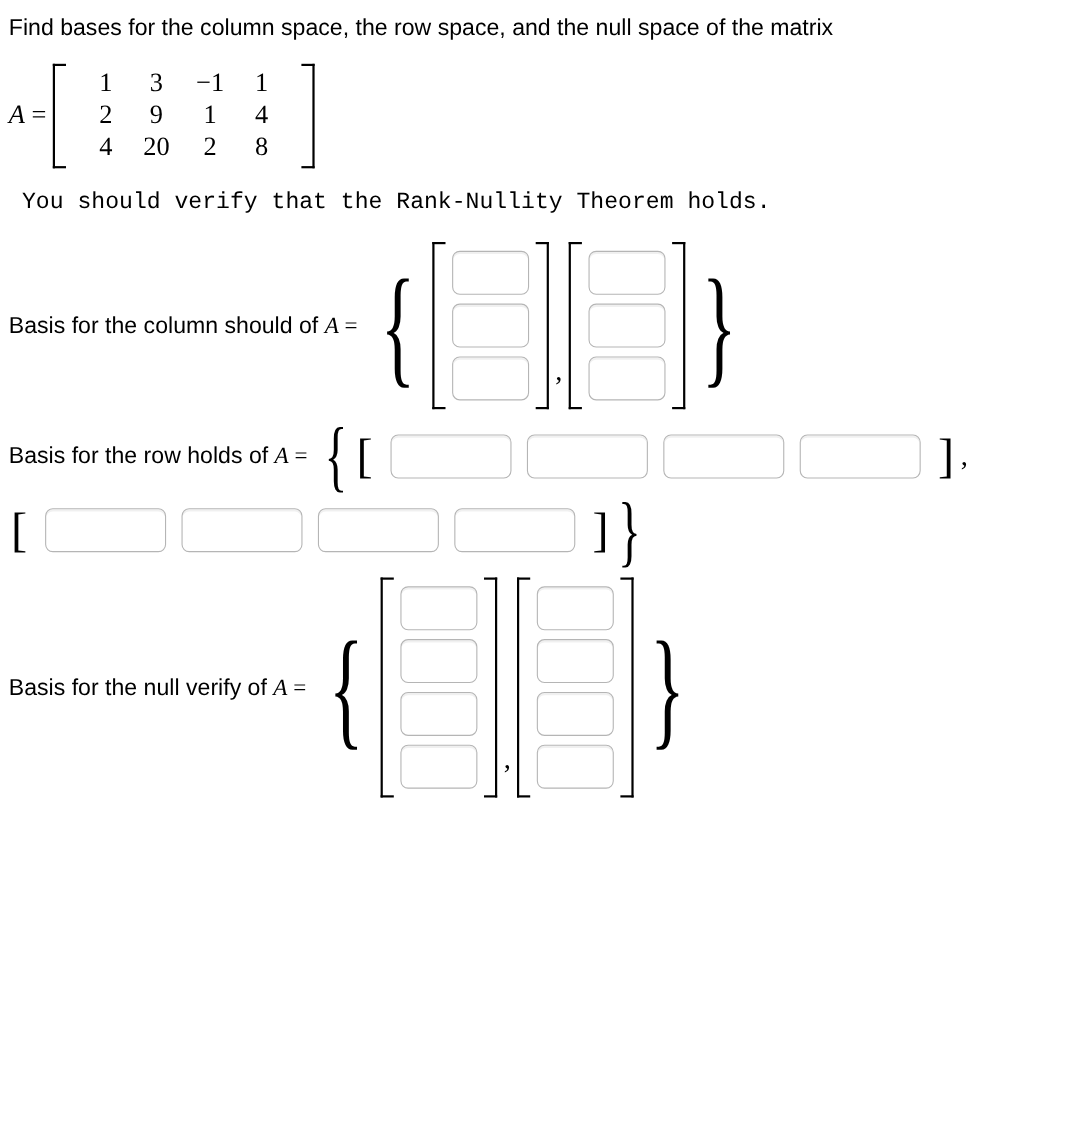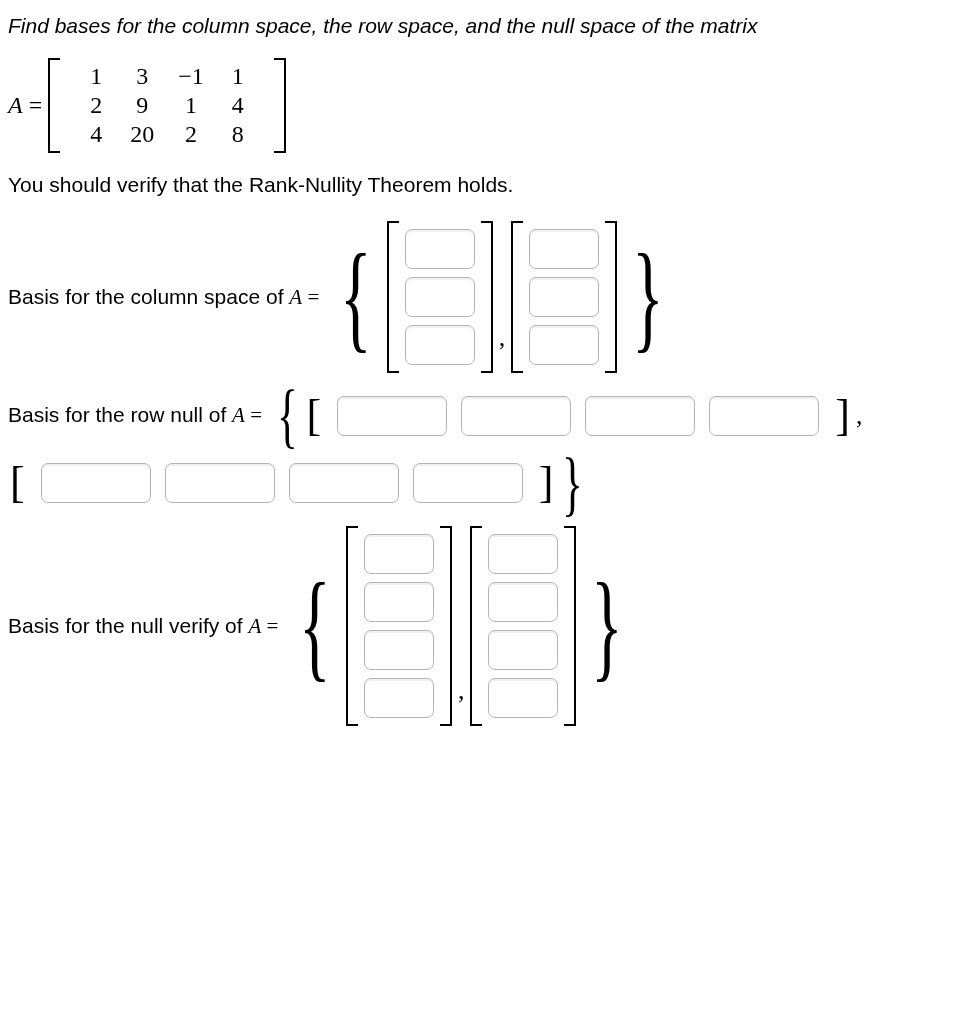--- a/index.html
+++ b/index.html
@@ -38,21 +38,21 @@
     min-width: 20px;
   }
   .big-bracket {
     display: inline-block;
     width: 10px;
     align-self: stretch;
     border: 2px solid #000;
   }
   .big-bracket.left { border-right: none; }
   .big-bracket.right { border-left: none; }
-  .instr { margin: 10px 0 24px 0; }
+  .instr { margin: 10px 0 24px 12px; font-family: Liberation Mono, monospace; }
 
   .answer-row {
     display: flex;
     align-items: center;
     margin: 14px 0;
     flex-wrap: wrap;
   }
   .label {
     font-size: 21px;
     margin-right: 8px;
@@ -108,21 +108,21 @@
     display: inline-flex;
     align-items: center;
     gap: 14px;
   }
   .row-vec .sq {
     font-family: 'Times New Roman', serif;
     font-size: 44px;
     line-height: 44px;
     padding: 0 2px;
   }
-  .p { margin: 4px 0 14px 0; font-style: italic; }
+  .p { margin: 4px 0 14px 0; }
   .stretchy { display:inline-flex; align-items:stretch; }
   .tall-col .inputcell { width:70px; }
 </style>
 </head>
 <body>
 
 
 
 <p class="p">Find bases for the column space, the row space, and the null space of the matrix</p>
 
@@ -156,21 +156,21 @@
     </span>
     <span class="big-bracket right"></span>
   </span>
 </div>
 
 <p class="instr">You should verify that the Rank-Nullity Theorem holds.</p>
 
 
 <div class="answer-row">
   <span class="label">
-    <span>Basis for the column space of </span><span class="A">A</span><span class="mathtxt"> =</span>
+    <span>Basis for the column should of </span><span class="A">A</span><span class="mathtxt"> =</span>
   </span>
   <span class="set">
     <span class="curly">{</span>
 
     <span class="vec-frame">
       <span class="big-bracket left"></span>
       <span class="vec-col">
         <span class="inputcell"></span>
         <span class="inputcell"></span>
         <span class="inputcell"></span>
@@ -190,21 +190,21 @@
       <span class="big-bracket right"></span>
     </span>
 
     <span class="curly">}</span>
   </span>
 </div>
 
 
 <div class="answer-row">
   <span class="label">
-    <span>Basis for the row null of </span><span class="A">A</span><span class="mathtxt"> =</span>
+    <span>Basis for the row holds of </span><span class="A">A</span><span class="mathtxt"> =</span>
   </span>
   <span class="set">
     <span class="curly small">{</span>
     <span class="row-vec">
       <span class="sq">[</span>
       <span class="inputcell wide"></span>
       <span class="inputcell wide"></span>
       <span class="inputcell wide"></span>
       <span class="inputcell wide"></span>
       <span class="sq">]</span>

